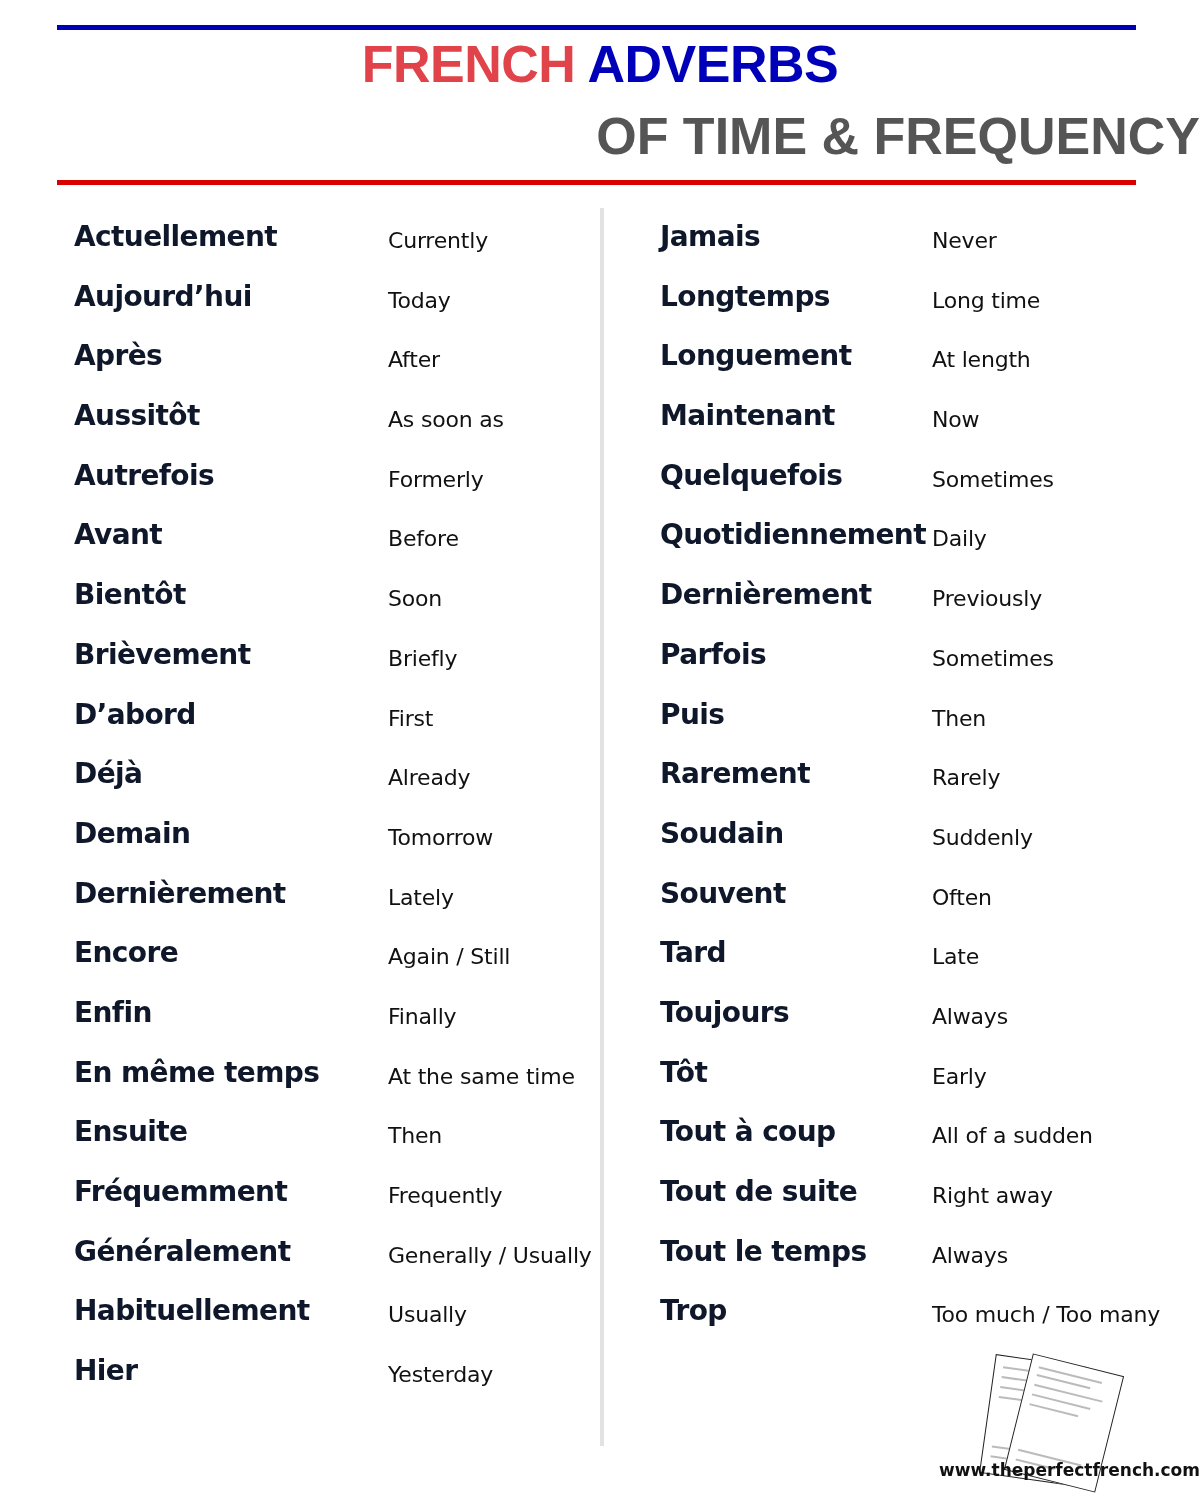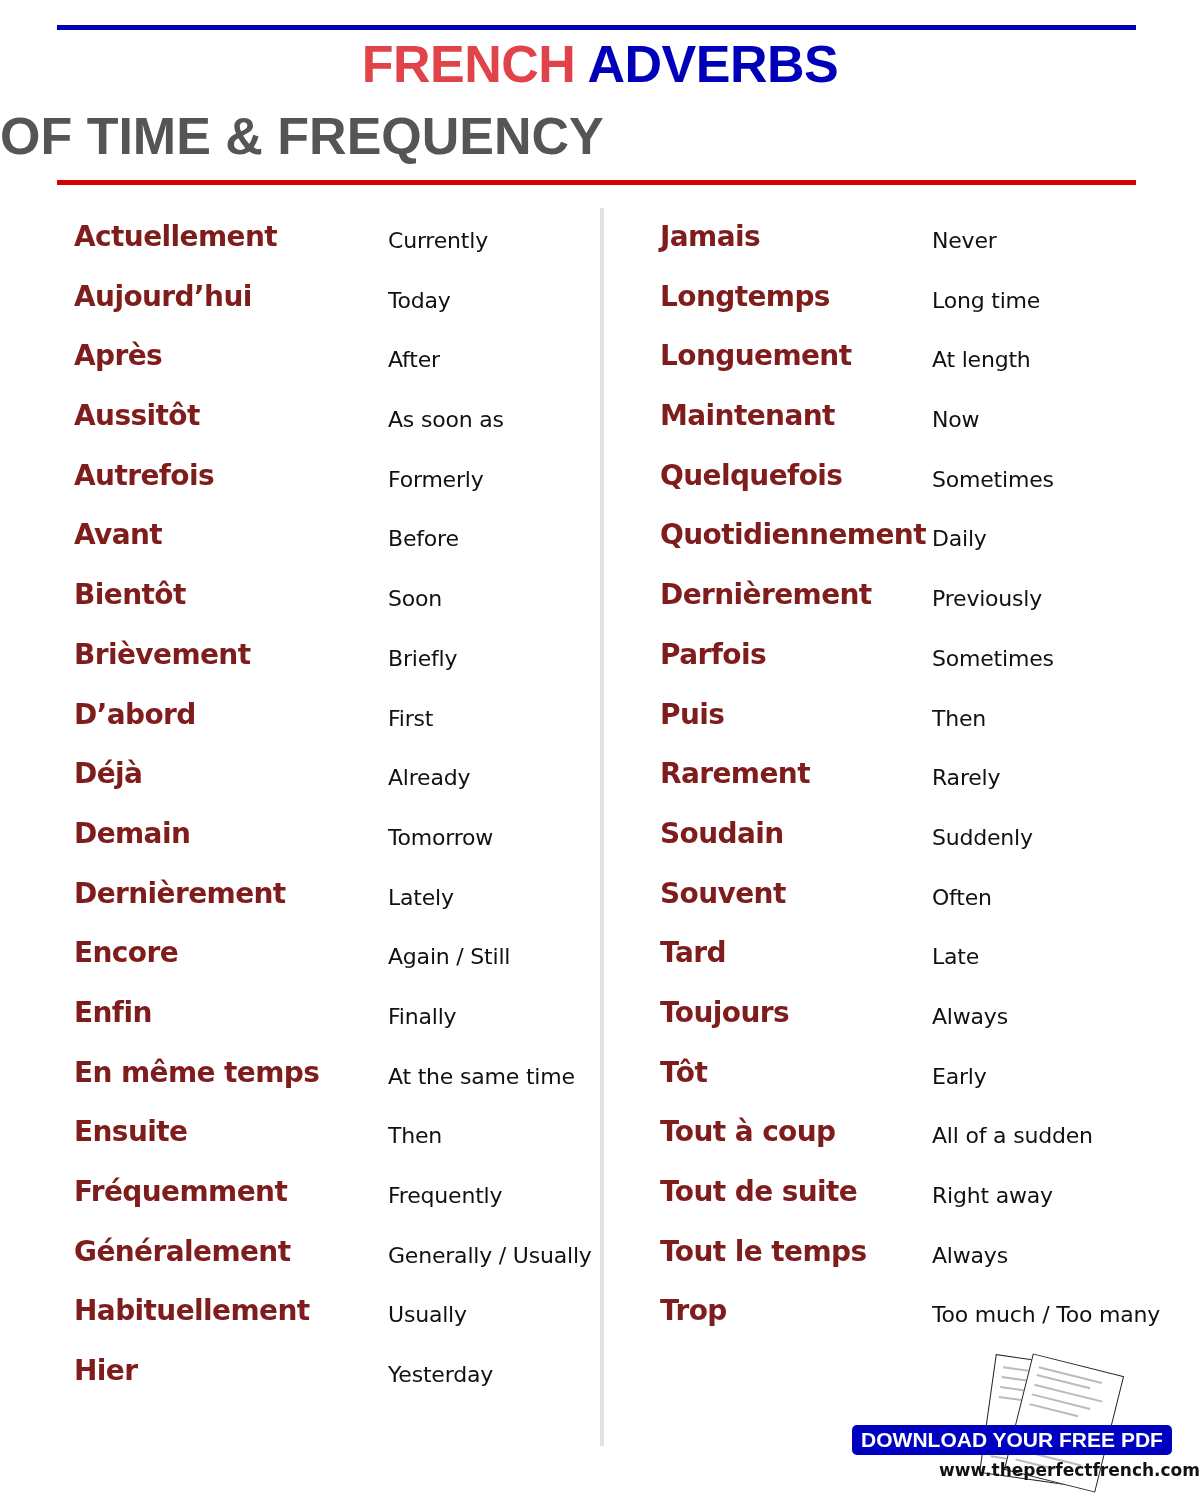--- a/index.html
+++ b/index.html
@@ -3,27 +3,27 @@
 <meta charset="utf-8">
 <style>
   html, body { margin: 0; padding: 0; background: #ffffff; }
   body { width: 1200px; height: 1500px; position: relative; overflow: hidden; font-family: "DejaVu Sans", sans-serif; color: #111; }
   .bar { position: absolute; left: 57px; width: 1079px; height: 5px; }
   .bar-top { top: 25px; background: #0000b8; }
   .bar-bottom { top: 180px; background: #d80000; }
   .title1 { position: absolute; top: 34px; left: 0; width: 1200px; text-align: center; font-family: "Liberation Sans", sans-serif; font-weight: bold; font-size: 52px; letter-spacing: -0.5px; line-height: 60px; }
   .title1 .red { color: #e0444a; }
   .title1 .blue { color: #0000b8; }
-  .title2 { position: absolute; top: 104px; left: 0; width: 1200px; text-align: left; font-family: "Liberation Sans", sans-serif; font-weight: bold; font-size: 52px; line-height: 64px; color: #555555; }
+  .title2 { position: absolute; top: 104px; left: 0; width: 1200px; text-align: right; font-family: "Liberation Sans", sans-serif; font-weight: bold; font-size: 52px; line-height: 64px; color: #555555; }
   .divider { position: absolute; left: 600px; top: 208px; width: 4px; height: 1238px; background: #e2e2e2; }
   .col { position: absolute; top: 214px; }
   .col-left { left: 74px; }
   .col-right { left: 660px; }
   .row { position: relative; height: 59.7px; }
-  .fr { position: absolute; left: 0; top: 6px; font-family: "DejaVu Sans", sans-serif; font-weight: bold; font-size: 28px; color: #7f1d1d; white-space: nowrap; letter-spacing: -0.6px; }
+  .fr { position: absolute; left: 0; top: 6px; font-family: "DejaVu Sans", sans-serif; font-weight: bold; font-size: 28px; color: #0f172a; white-space: nowrap; letter-spacing: -0.6px; }
   .en { position: absolute; top: 14px; font-family: "DejaVu Sans", sans-serif; font-size: 22px; color: #111; white-space: nowrap; letter-spacing: -0.2px; }
   .col-left .en { left: 266px; margin-left: 48px; }
   .col-right .en { left: 272px; }
   .footer-url { position: absolute; top: 1460px; left: 0; width: 1200px; text-align: right; font-family: "DejaVu Sans", sans-serif; font-weight: bold; font-size: 17px; color: #111; }
   .pdf-promo { position: absolute; left: 852px; top: 1355px; width: 325px; height: 140px; }
   .sheet { position: absolute; width: 92px; height: 118px; background: #fff; border: 1.5px solid #222; }
   .sheet .ln { position: absolute; left: 8px; height: 2px; background: #bbb; }
   .sheet-1 { left: 135px; top: 5px; transform: rotate(8deg); }
   .sheet-2 { left: 165px; top: 8px; transform: rotate(14deg); }
   .dl-btn { position: absolute; left: 0; top: 70px; width: 320px; height: 30px; background: #0000c0; border-radius: 5px; color: #fff; font-family: "Liberation Sans", sans-serif; font-weight: bold; font-size: 21px; line-height: 30px; text-align: center; cursor: pointer; }
@@ -216,16 +216,15 @@
   </div>
   <div class="sheet sheet-2">
     <div class="ln" style="top:10px;width:65px"></div>
     <div class="ln" style="top:18px;width:55px"></div>
     <div class="ln" style="top:28px;width:70px"></div>
     <div class="ln" style="top:38px;width:60px"></div>
     <div class="ln" style="top:48px;width:50px"></div>
     <div class="ln" style="top:95px;width:65px"></div>
     <div class="ln" style="top:105px;width:40px"></div>
   </div>
-  <div class="dl-btn">DOWNLOAD YOUR FREE PDF</div>
 </div>
 
 <div class="footer-url">www.theperfectfrench.com</div>
 
 </body></html>

